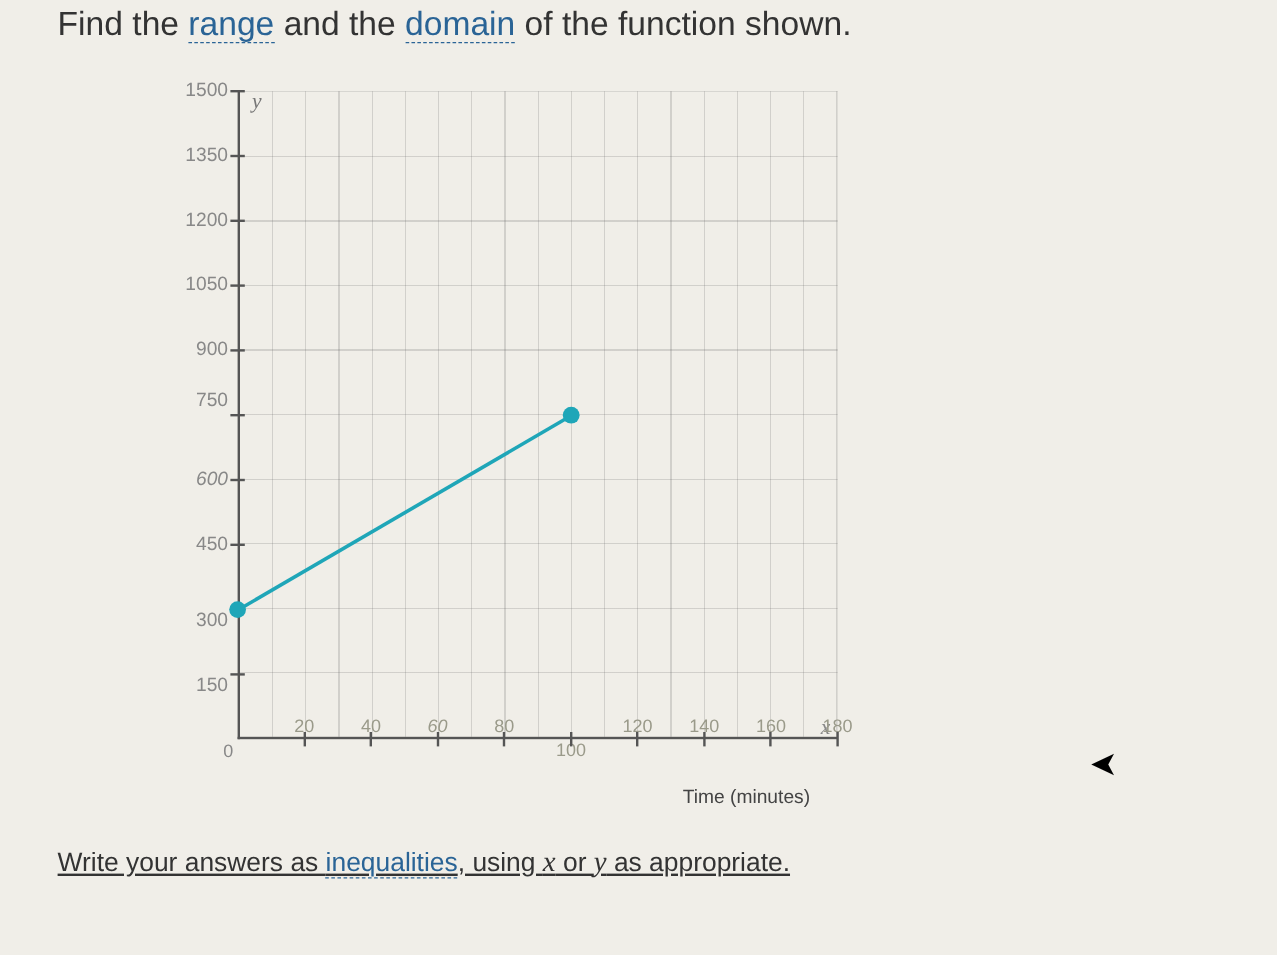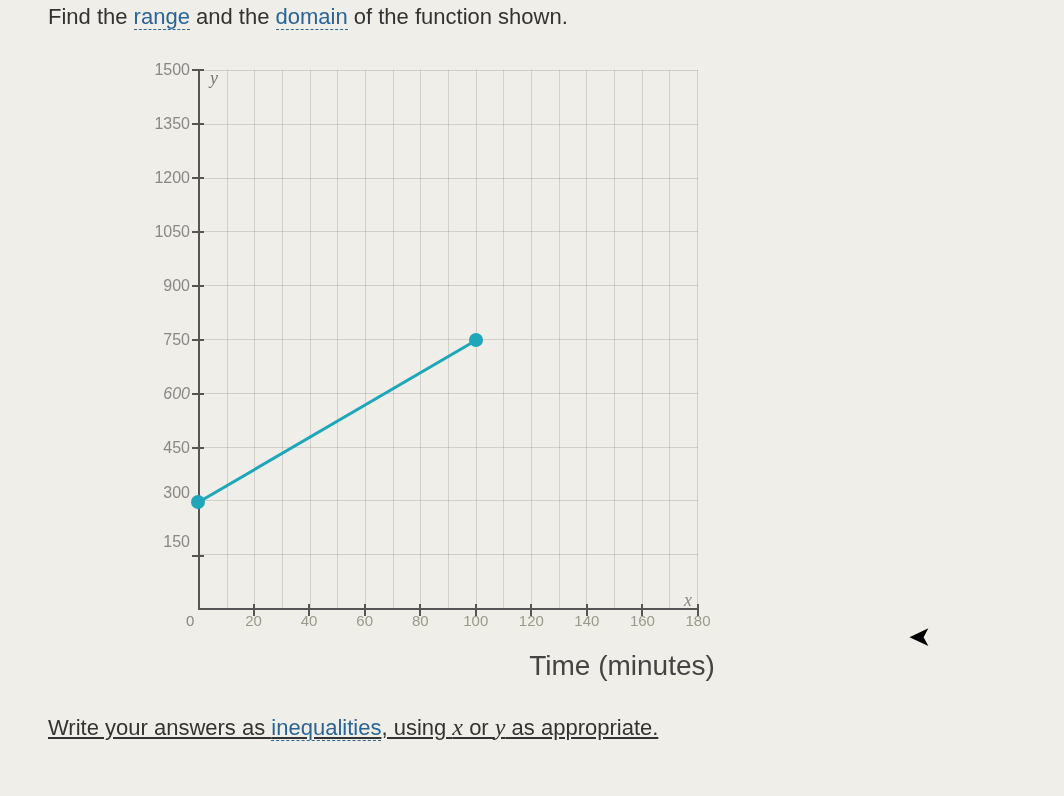--- a/index.html
+++ b/index.html
@@ -8,21 +8,21 @@
       height: 796px;
       font-family: Verdana, Geneva, sans-serif;
       background: #f0eee8;
       color: #3a3a3a;
       overflow: hidden;
     }
     .container {
       padding: 4px 48px;
     }
     .question {
-      font-size: 22px;
+      font-size: 28px;
       margin-bottom: 20px;
       color: #333;
     }
     .term {
       color: #2a6496;
       text-decoration: none;
       border-bottom: 1px dashed #2a6496;
     }
     .chart-wrap {
       display: flex;
@@ -67,21 +67,21 @@
     }
     .y-tick-label {
       position: absolute;
       right: 508px;
       font-size: 16px;
       color: #888;
       transform: translateY(-50%);
     }
     .x-tick-label {
       position: absolute;
-      top: 562px;
+      top: 541px;
       font-size: 15px;
       color: #9a9a8a;
       transform: translateX(-50%);
     }
     .y-tick {
       position: absolute;
       left: 54px;
       width: 12px;
       height: 2px;
       background: #555;
@@ -127,21 +127,21 @@
     .data-point {
       position: absolute;
       width: 14px;
       height: 14px;
       background: #1fa6b8;
       border-radius: 50%;
       transform: translate(-50%, -50%);
     }
     .xlabel {
       text-align: center;
-      font-size: 28px;
+      font-size: 16px;
       color: #444;
       margin-top: 10px;
       margin-left: 180px;
     }
     .bottom-text {
       font-size: 22px;
       color: #333;
       margin-top: 32px;
       text-decoration: underline;
     }
@@ -166,49 +166,49 @@
   <p class="question">
     <span>Find the </span><a class="term">range</a><span> and the </span><a class="term">domain</a><span> of the function shown.</span>
   </p>
 
   <div class="chart-wrap">
     <div class="chart-area" id="chart-area">
       <div class="plot"></div>
       <div class="axis-y-name">y</div>
       <div class="axis-x-name">x</div>
       <div class="origin-label">0</div>
-    <div class="y-tick-label" style="top: 492px;">150</div>
+    <div class="y-tick-label" style="top: 516px;">150</div>
         <div class="y-tick" style="top: 505px;"></div>
-        <div class="y-tick-label" style="top: 443px;">300</div>
+        <div class="y-tick-label" style="top: 462px;">300</div>
         <div class="y-tick" style="top: 451px;"></div>
         <div class="y-tick-label" style="top: 398px;">450</div>
         <div class="y-tick" style="top: 397px;"></div>
         <div class="y-tick-label" style="top: 344px; font-style: italic;">600</div>
         <div class="y-tick" style="top: 343px;"></div>
-        <div class="y-tick-label" style="top: 290px;">750</div>
+        <div class="y-tick-label" style="top: 278px;">750</div>
         <div class="y-tick" style="top: 289px;"></div>
         <div class="y-tick-label" style="top: 236px;">900</div>
         <div class="y-tick" style="top: 235px;"></div>
         <div class="y-tick-label" style="top: 182px; margin-left: 38px;">1050</div>
         <div class="y-tick" style="top: 181px;"></div>
         <div class="y-tick-label" style="top: 128px;">1200</div>
         <div class="y-tick" style="top: 127px;"></div>
         <div class="y-tick-label" style="top: 74px;">1350</div>
         <div class="y-tick" style="top: 73px;"></div>
         <div class="y-tick-label" style="top: 20px;">1500</div>
         <div class="y-tick" style="top: 19px;"></div>
         <div class="x-tick-label" style="left: 115.556px;">20</div>
         <div class="x-tick" style="left: 114.556px;"></div>
         <div class="x-tick-label" style="left: 171.111px;">40</div>
         <div class="x-tick" style="left: 170.111px;"></div>
-        <div class="x-tick-label" style="left: 226.667px;">60</div>
+        <div class="x-tick-label" style="left: 226.667px; font-style: italic;">60</div>
         <div class="x-tick" style="left: 225.667px;"></div>
         <div class="x-tick-label" style="left: 282.222px;">80</div>
         <div class="x-tick" style="left: 281.222px;"></div>
-        <div class="x-tick-label" style="left: 337.778px;">100</div>
+        <div class="x-tick-label" style="left: 337.778px; margin-top: 20px;">100</div>
         <div class="x-tick" style="left: 336.778px;"></div>
         <div class="x-tick-label" style="left: 393.333px; text-align: right;">120</div>
         <div class="x-tick" style="left: 392.333px;"></div>
         <div class="x-tick-label" style="left: 448.889px;">140</div>
         <div class="x-tick" style="left: 447.889px;"></div>
         <div class="x-tick-label" style="left: 504.444px;">160</div>
         <div class="x-tick" style="left: 503.444px;"></div>
         <div class="x-tick-label" style="left: 560px;">180</div>
         <div class="x-tick" style="left: 559px;"></div>
         <div class="data-line" style="left: 60px; top: 450.5px; width: 321.566px; transform: rotate(-30.2507deg);"></div>

